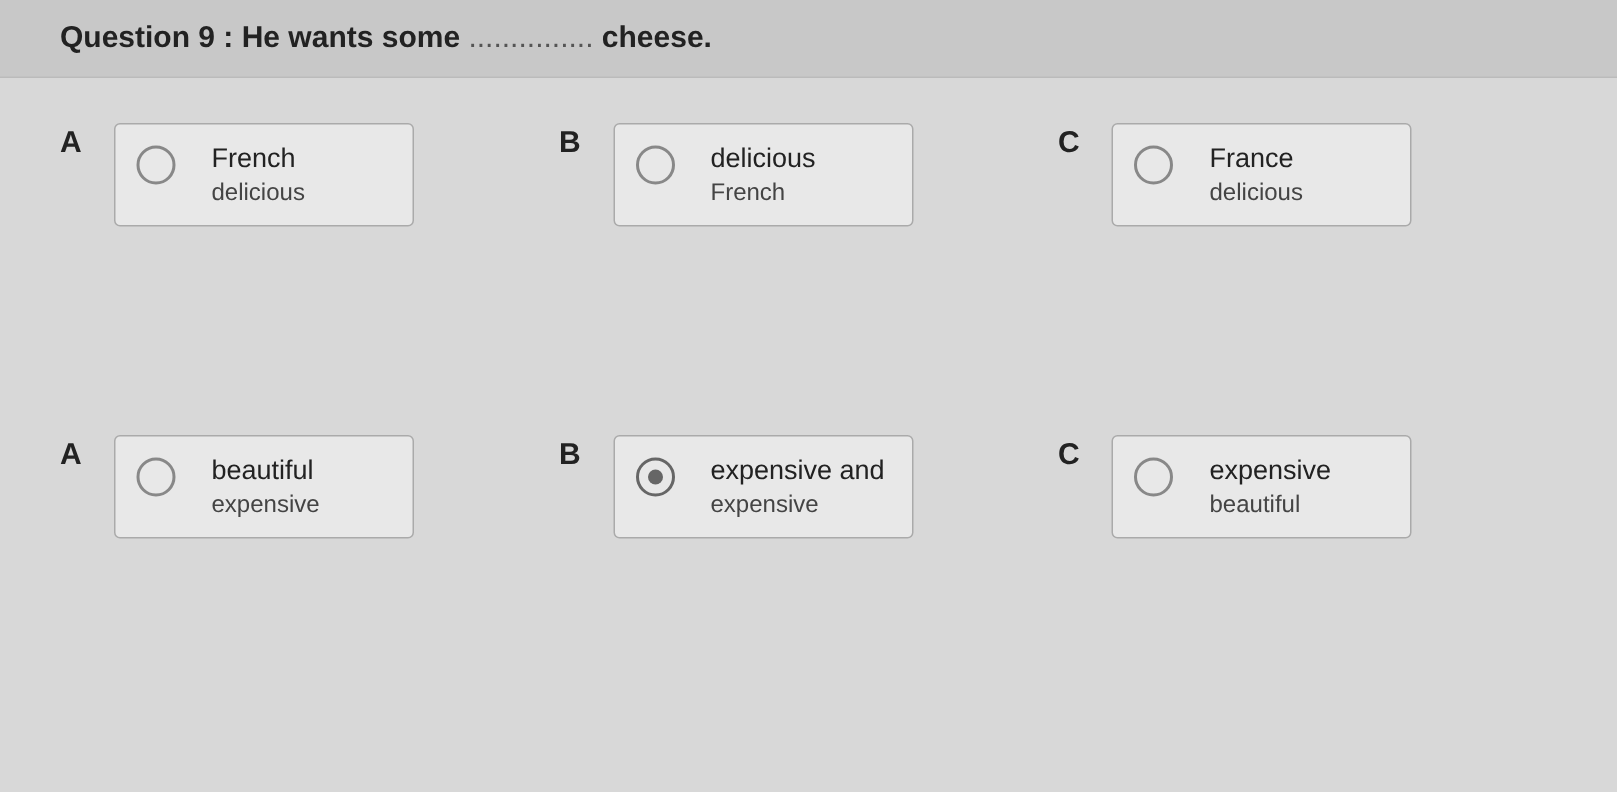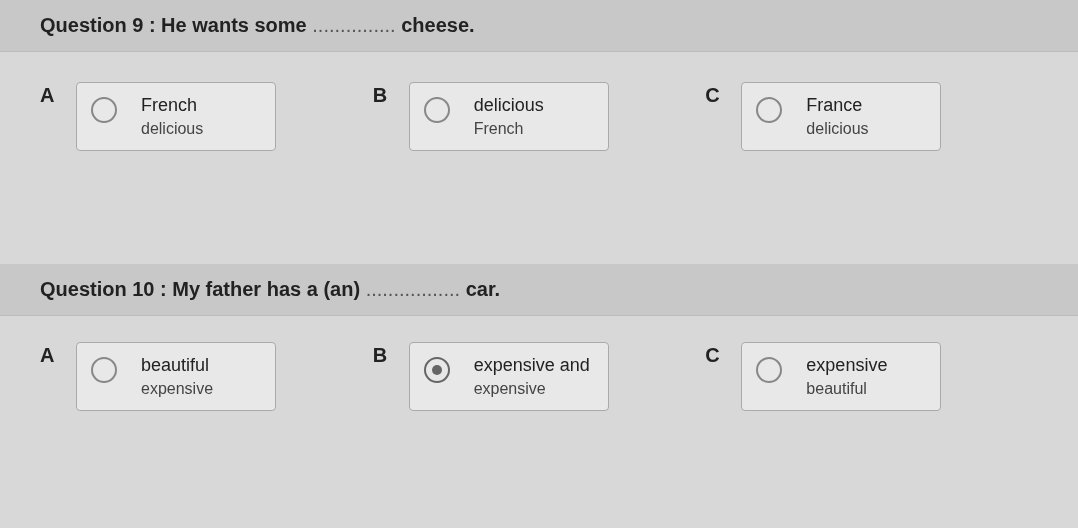--- a/index.html
+++ b/index.html
@@ -181,23 +181,20 @@
           <div class="option-text">
             <span class="option-text-line1">France</span>
             <span class="option-text-line2">delicious</span>
           </div>
         </div>
       </div>
     </div>
   </div>
 
   <div class="question-section q10-section">
-    <div class="question-header">
-      <span>Question 10 : My father has a (an) </span><span class="dots">.................</span><span> car.</span>
-    </div>
 
     <div class="answers-row-q10">
 
       <div class="answer-option">
         <span class="option-label">A</span>
         <div class="radio-box">
           <div class="radio-circle"></div>
           <div class="option-text">
             <span class="option-text-line1">beautiful</span>
             <span class="option-text-line2">expensive</span>

